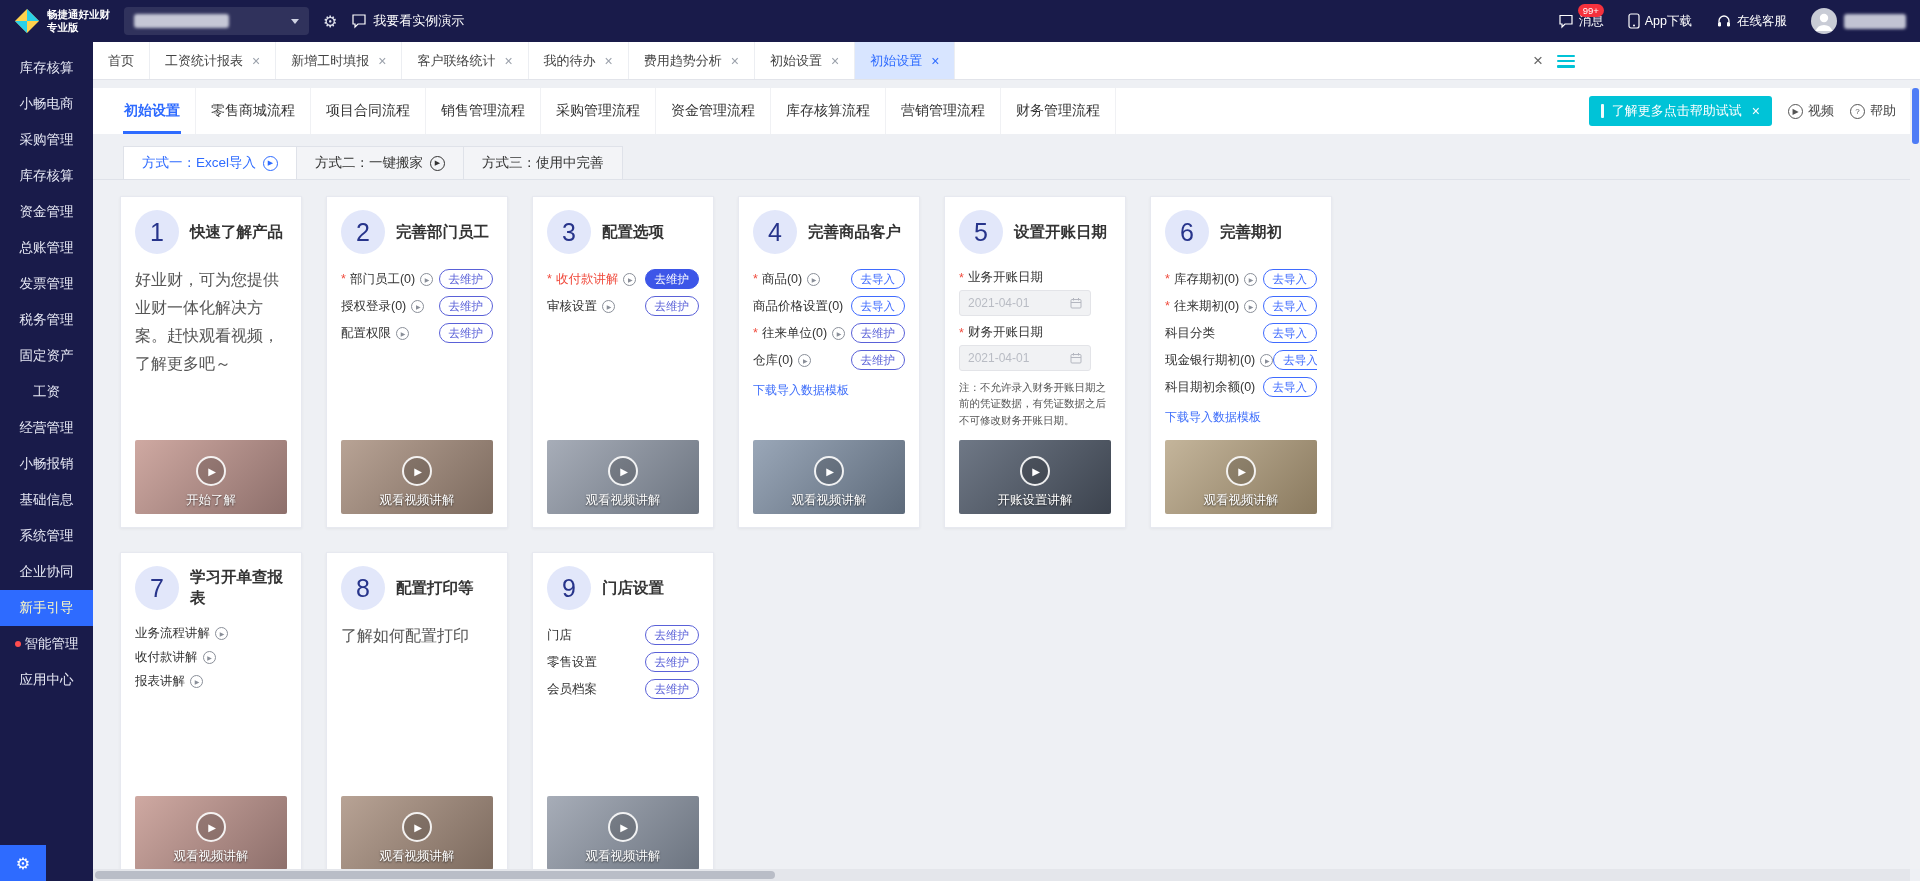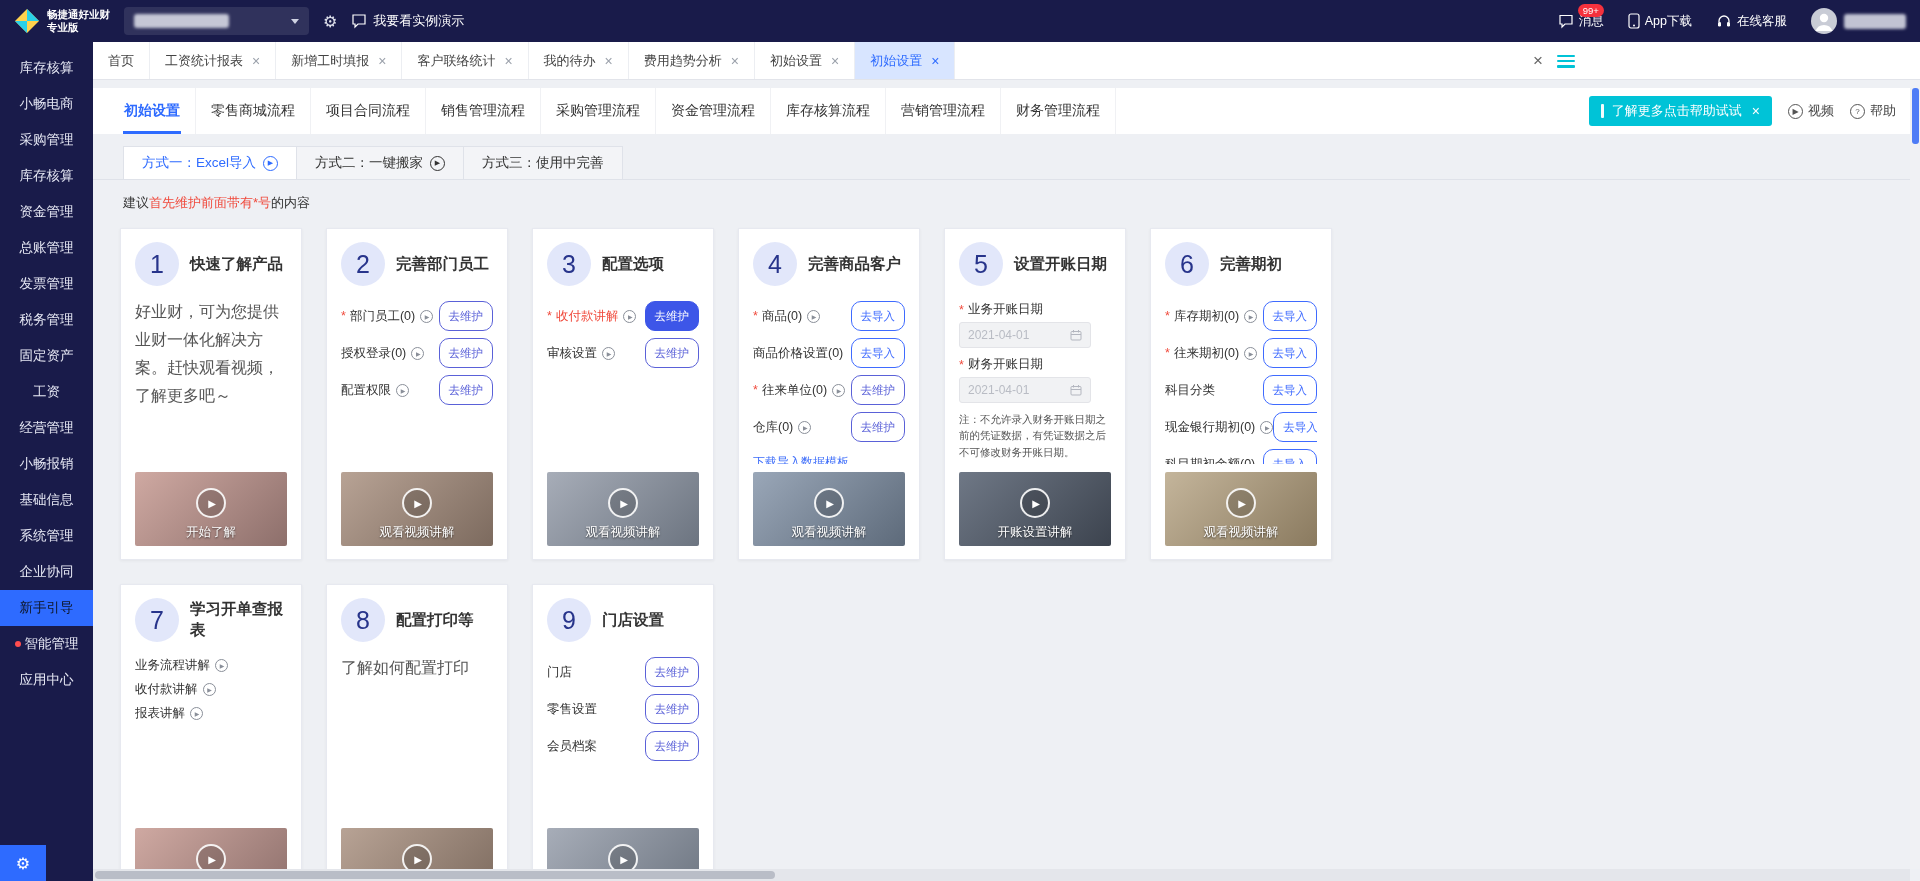--- a/index.html
+++ b/index.html
@@ -21,21 +21,21 @@
   .tb-right { margin-left:auto; display:flex; align-items:center; gap:24px; }
   .tb-item { position:relative; display:flex; align-items:center; gap:5px; font-size:12.5px; cursor:pointer; }
   .badge { position:absolute; top:-9px; left:20px; background:#f5313d; color:#fff; font-size:9.5px;
            padding:1px 5px; border-radius:8px; filter:none; }
   .tb-user { display:flex; align-items:center; gap:7px; cursor:pointer; }
   .name-blur { width:62px; height:15px; }
 
   
   .sidebar { position:absolute; top:42px; left:0; width:93px; bottom:0; background:#191b4a; padding-top:8px; z-index:4; }
   .sb-item { height:36px; line-height:36px; text-align:center; color:#e6e8f4; font-size:13.5px; cursor:pointer; }
-  .sb-item.active { background:#2e6bff; color:#0f172a; }
+  .sb-item.active { background:#2e6bff; color:#fef9c3; }
   .red-dot { display:inline-block; width:6px; height:6px; border-radius:50%; background:#ff4d4f; margin-right:4px; vertical-align:middle; }
   .sb-gear { position:absolute; left:0; bottom:0; width:46px; height:36px; background:#2e6bff;
              display:flex; align-items:center; justify-content:center; color:#fff; font-size:16px; cursor:pointer; }
 
   
   .tabbar { position:absolute; top:42px; left:93px; right:0; height:38px; background:#fff;
             border-bottom:1px solid #e2e4ea; display:flex; z-index:3; }
   .tab-strip { display:flex; align-items:stretch; }
   .tab { display:flex; align-items:center; gap:9px; padding:0 15px; font-size:13px; color:#444;
          border-right:1px solid #eceef2; cursor:pointer; white-space:nowrap; }
@@ -86,21 +86,21 @@
   .card-body { flex:1; overflow:hidden; }
   .desc { font-size:16px; color:#555; line-height:1.75; margin-top:4px; }
   .row { display:flex; align-items:center; justify-content:space-between; margin:7px 0; }
   .row.noact { justify-content:flex-start; margin:7px 0 3px; }
   .lab { font-size:12.5px; color:#333; display:flex; align-items:center; gap:3px; white-space:nowrap; }
   .lab.redlab { color:#f04a3c; }
   .star { color:#f04a3c; margin-right:1px; }
   .media { width:13px; height:13px; border:1px solid #8a8f99; border-radius:50%; display:inline-flex;
            align-items:center; justify-content:center; margin-left:2px; flex:none; }
   .media span { font-size:6px; color:#8a8f99; transform:translateX(.5px); }
-  .act { height:30px; padding:0 9px; border-radius:10px; font-size:11.5px; background:#fff; cursor:pointer;
+  .act { height:20px; padding:0 9px; border-radius:10px; font-size:11.5px; background:#fff; cursor:pointer;
          flex:none; font-family:inherit; }
   .act.purple { border:1px solid #5a61d8; color:#5a61d8; }
   .act.blue { border:1px solid #3f6bff; color:#3f6bff; }
   .act.filled { border:1px solid #3d56e8; background:#3d56e8; color:#fff; }
   .dl-link { display:inline-block; margin-top:5px; font-size:12px; color:#3d6dfa; cursor:pointer; }
   .date { width:132px; height:26px; background:#f1f2f4; border:1px solid #e3e4e8; border-radius:3px;
           display:flex; align-items:center; justify-content:space-between; padding:0 8px; margin:4px 0 8px; cursor:pointer; }
   .date > span { font-size:12px; color:#b9bcc4; }
   .cal { display:inline-flex; }
   .note { font-size:10.5px; color:#555; line-height:1.55; margin-top:4px; }
@@ -292,23 +292,20 @@
       </div>
       <div class="mtab">
         <span>方式二：一键搬家</span>
         <span class="mplay">▶</span>
       </div>
       <div class="mtab">
         <span>方式三：使用中完善</span>
       </div>
     </div>
 
-  <div class="hint">
-    <span>建议</span><span class="red">首先维护前面带有*号</span><span>的内容</span>
-  </div>
 
   <div class="cards">
       <div class="card">
         <div class="card-head">
           <div class="num">1</div>
           <div class="ctitle">快速了解产品</div>
         </div>
         <div class="card-body">
           <div class="desc">好业财，可为您提供业财一体化解决方案。赶快观看视频，了解更多吧～</div>
         </div>

